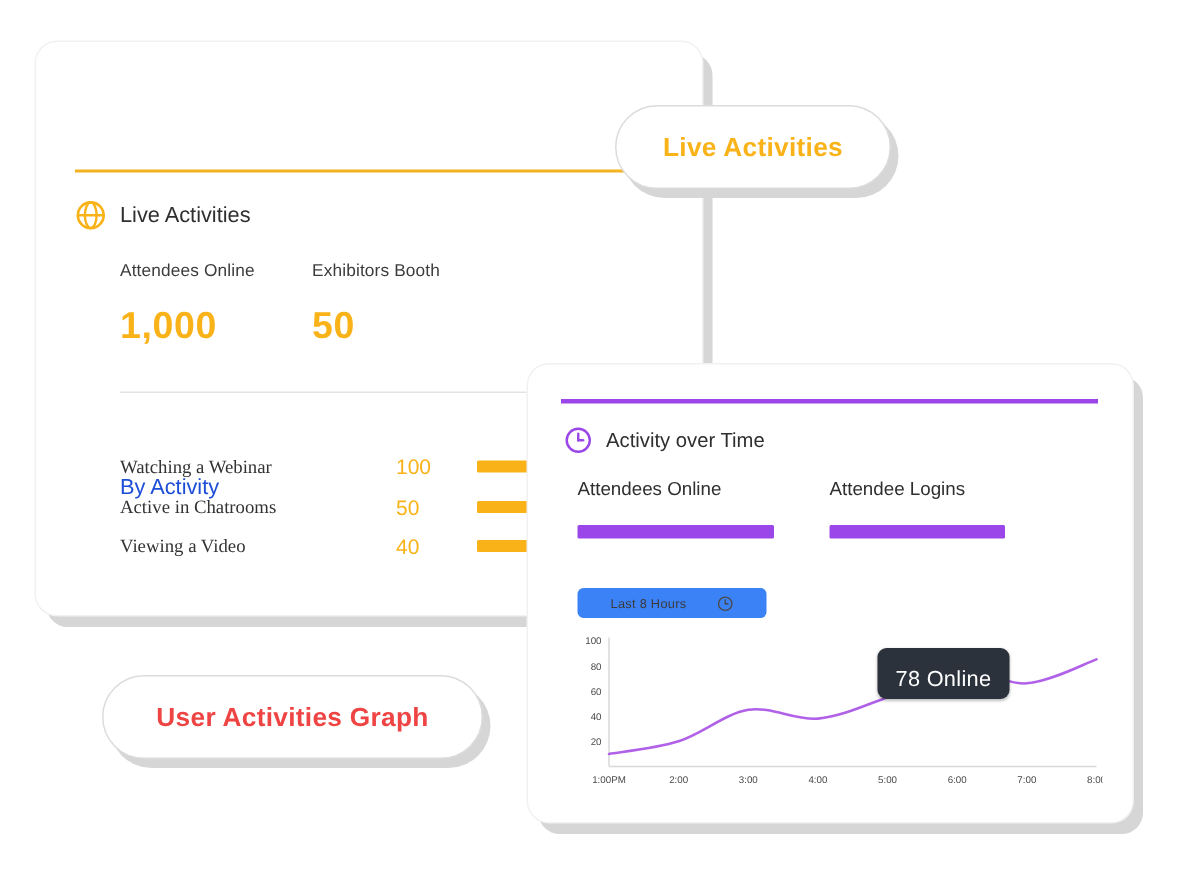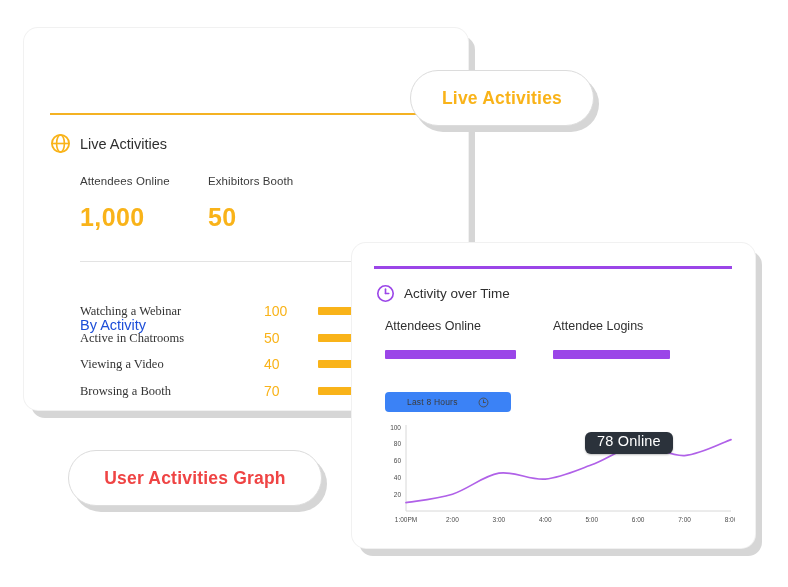--- a/index.html
+++ b/index.html
@@ -98,21 +98,21 @@
 
   
   .chart{position:absolute;left:28px;top:178px;width:355px;height:110px;}
   .chart svg{display:block;}
 
   
   .tooltip{
     position:absolute;left:585px;top:432px;
     background:#2b323b;color:#fff;
     border-radius:6px;
-    padding:1px 12px 5px 12px;
+    padding:13px 12px 5px 12px;
     font-size:14.5px;letter-spacing:.2px;
     box-shadow:0 1px 2px rgba(0,0,0,.25);
   }
 
   
   .callout{
     position:absolute;
     background:#ffffff;
     border:1.6px solid #dcdcdc;
     border-radius:30px;
@@ -168,25 +168,20 @@
       </div>
       <div class="act-row">
         <span class="act-name">Active in Chatrooms</span>
         <span class="act-val">50</span>
         <span class="act-bar" style="width: 119px;"></span>
       </div>
       <div class="act-row">
         <span class="act-name">Viewing a Video</span>
         <span class="act-val">40</span>
         <span class="act-bar" style="width: 112px;"></span>
-      </div>
-      <div class="act-row">
-        <span class="act-name">Browsing a Booth</span>
-        <span class="act-val">70</span>
-        <span class="act-bar" style="width: 119px;"></span>
       </div>
     </div>
   </div>
 
   <div class="card" id="right-card">
 
     <div class="rc-rule"></div>
 
     <div class="rc-sec-in">
       <span class="icon">

